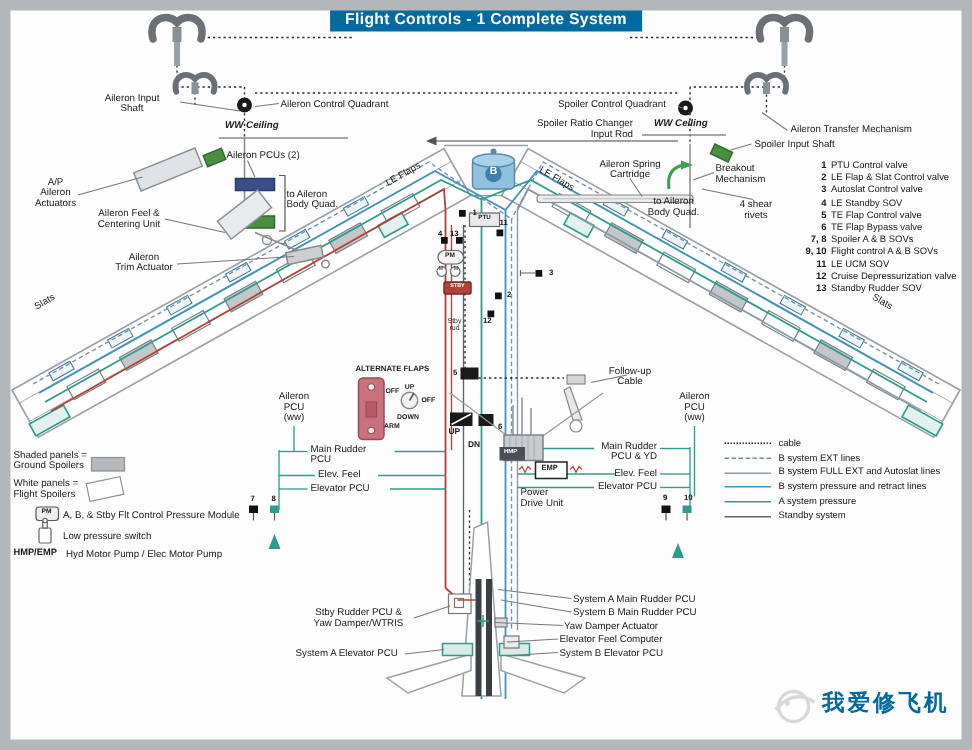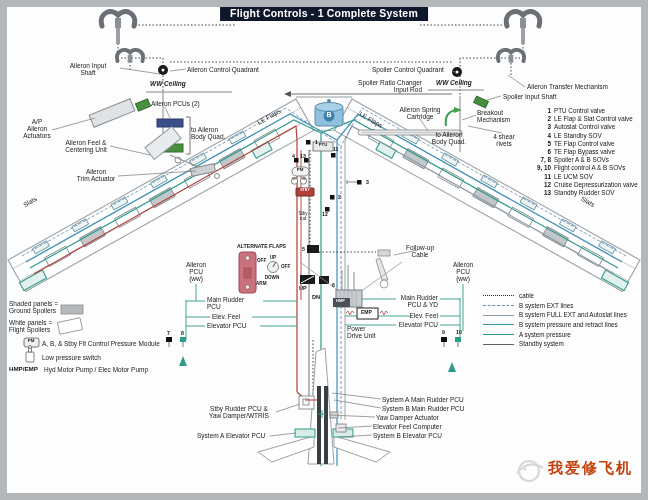--- a/index.html
+++ b/index.html
@@ -1,30 +1,30 @@
 <!DOCTYPE html>
 <html><head>
 <meta charset="utf-8">
 <style>
   html,body{margin:0;padding:0;background:#888;}
   #stage{position:relative;width:648px;height:500px;background:#fdfdfd;overflow:hidden;
          font-family:"Liberation Sans","DejaVu Sans",sans-serif;}
   #frame{position:absolute;inset:0;border:7px solid #b4b7ba;pointer-events:none;z-index:40;}
   #art{position:absolute;left:0;top:0;z-index:5;}
-  #title-box{position:absolute;top:5px;left:50%;transform:translateX(-50%);background:#0f172a;
+  #title-box{position:absolute;top:5px;left:50%;transform:translateX(-50%);background:#0369a1;
              color:#fff;font-weight:bold;font-size:10.5px;padding:2px 10px;letter-spacing:.2px;z-index:20;}
   .lbl{position:absolute;font-size:6.5px;line-height:1.1;color:#1a1a1a;white-space:pre-line;z-index:15;}
   .marker{position:absolute;font-size:5.2px;font-weight:bold;color:#111;z-index:16;}
   #valve-legend{position:absolute;left:532px;top:107px;width:114px;font-size:6.3px;line-height:8.2px;color:#161616;z-index:15;}
   .vrow{display:flex;}
   .vnum{width:19px;text-align:right;padding-right:3px;font-weight:bold;flex:none;}
   #line-legend{position:absolute;left:483px;top:291px;font-size:6.3px;line-height:9.7px;color:#161616;z-index:15;}
   .lrow{display:flex;align-items:center;height:9.7px;}
   .lswatch{width:31px;margin-right:5px;flex:none;height:0;}
-  #watermark{position:absolute;left:548px;top:459px;font-size:15px;font-weight:bold;color:#c2410c;
+  #watermark{position:absolute;left:548px;top:459px;font-size:15px;font-weight:bold;color:#0369a1;
              letter-spacing:2px;z-index:30;}
   #wm-icon{position:absolute;left:512px;top:455px;z-index:30;}
 </style>
 </head>
 <body>
 
 <div id="stage">
   <div id="frame"></div>
 
   <svg id="art" width="648" height="500" viewBox="0 0 648 500">

